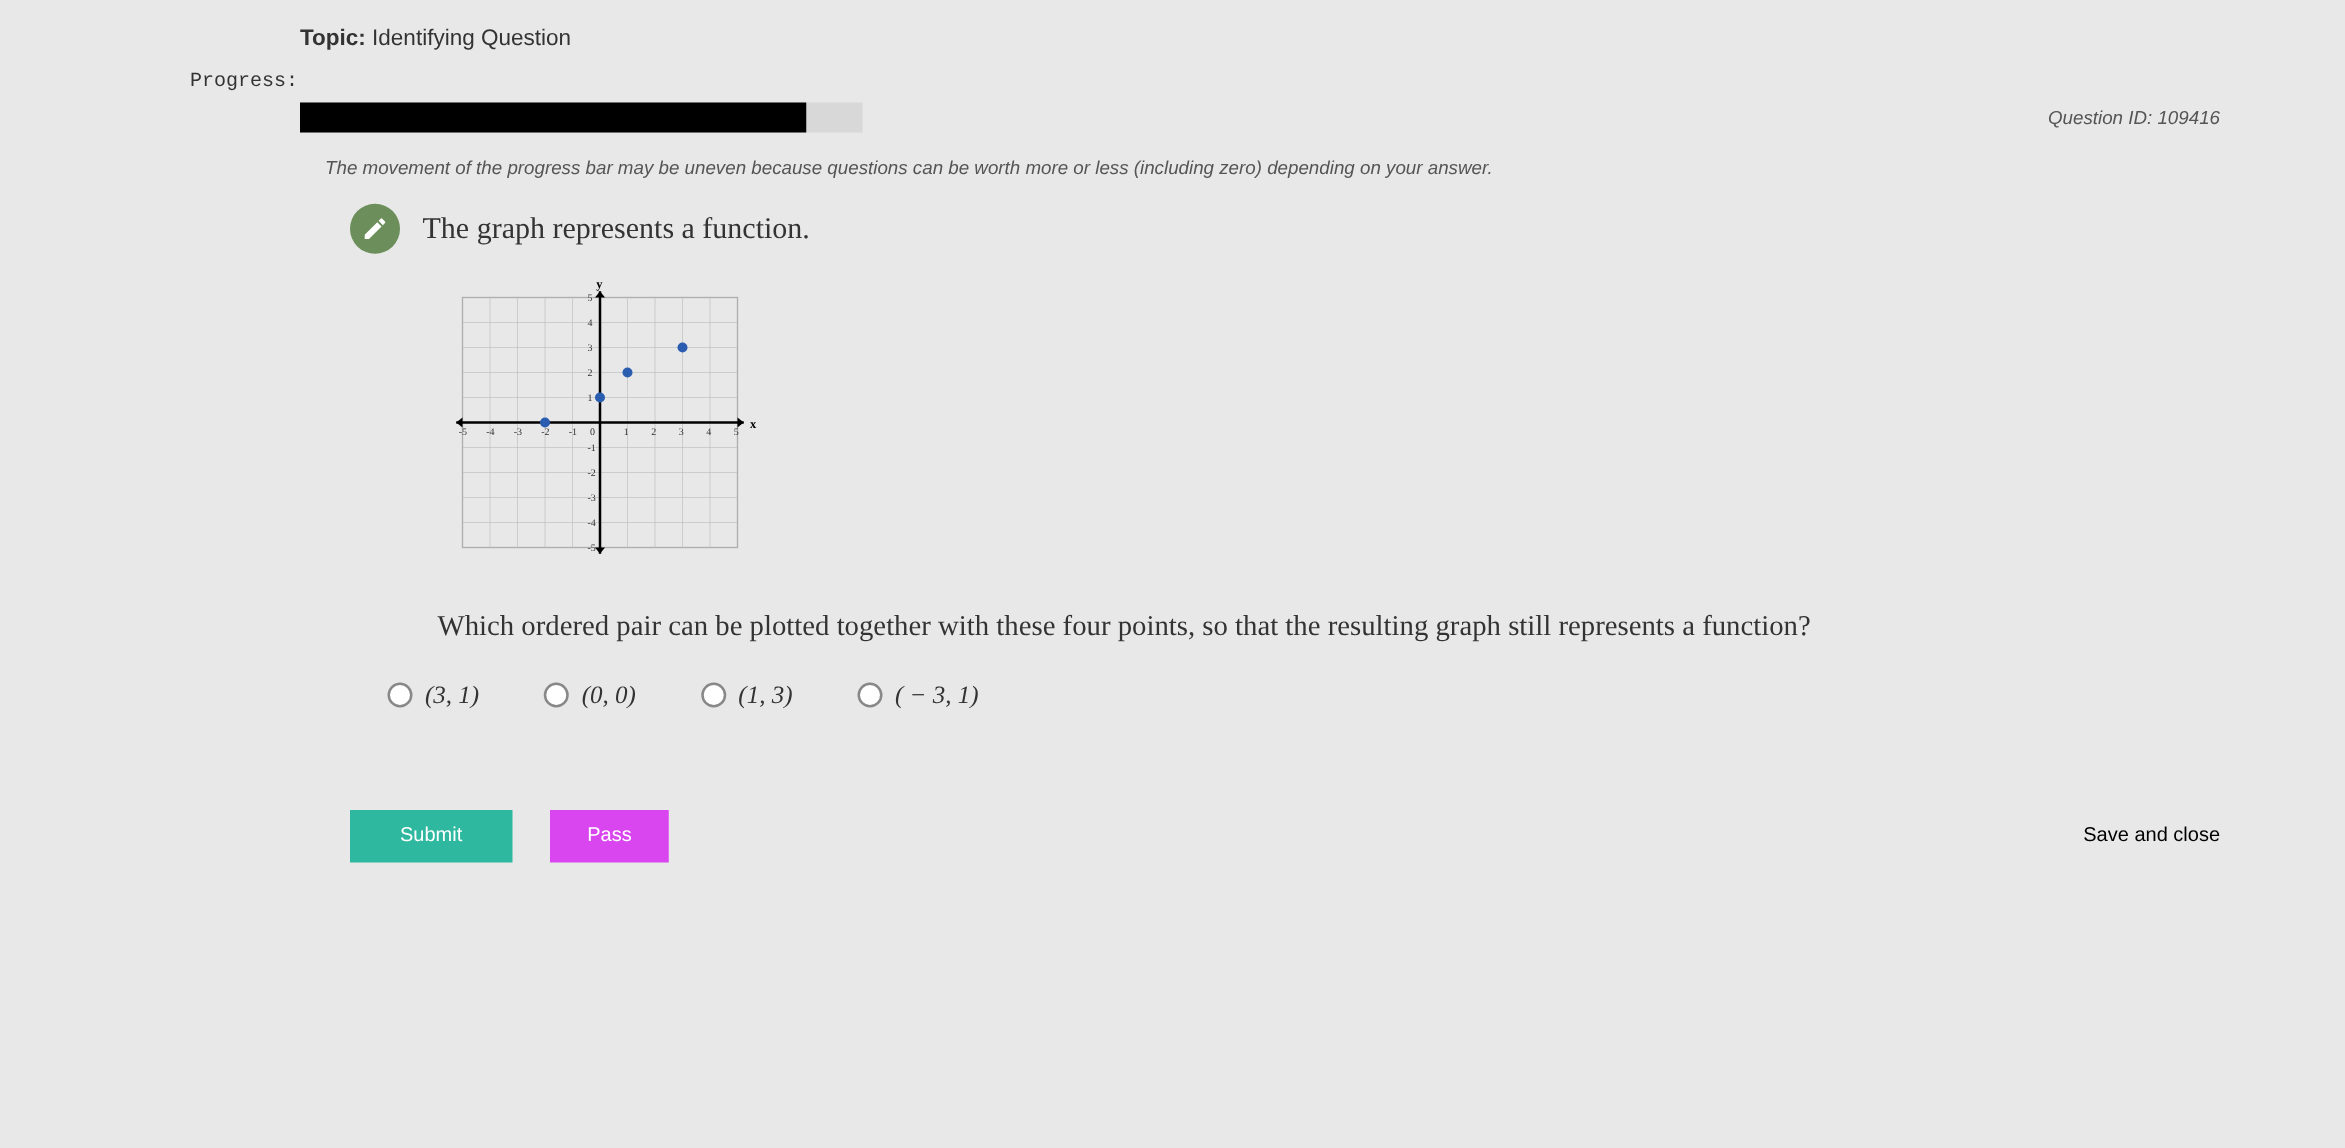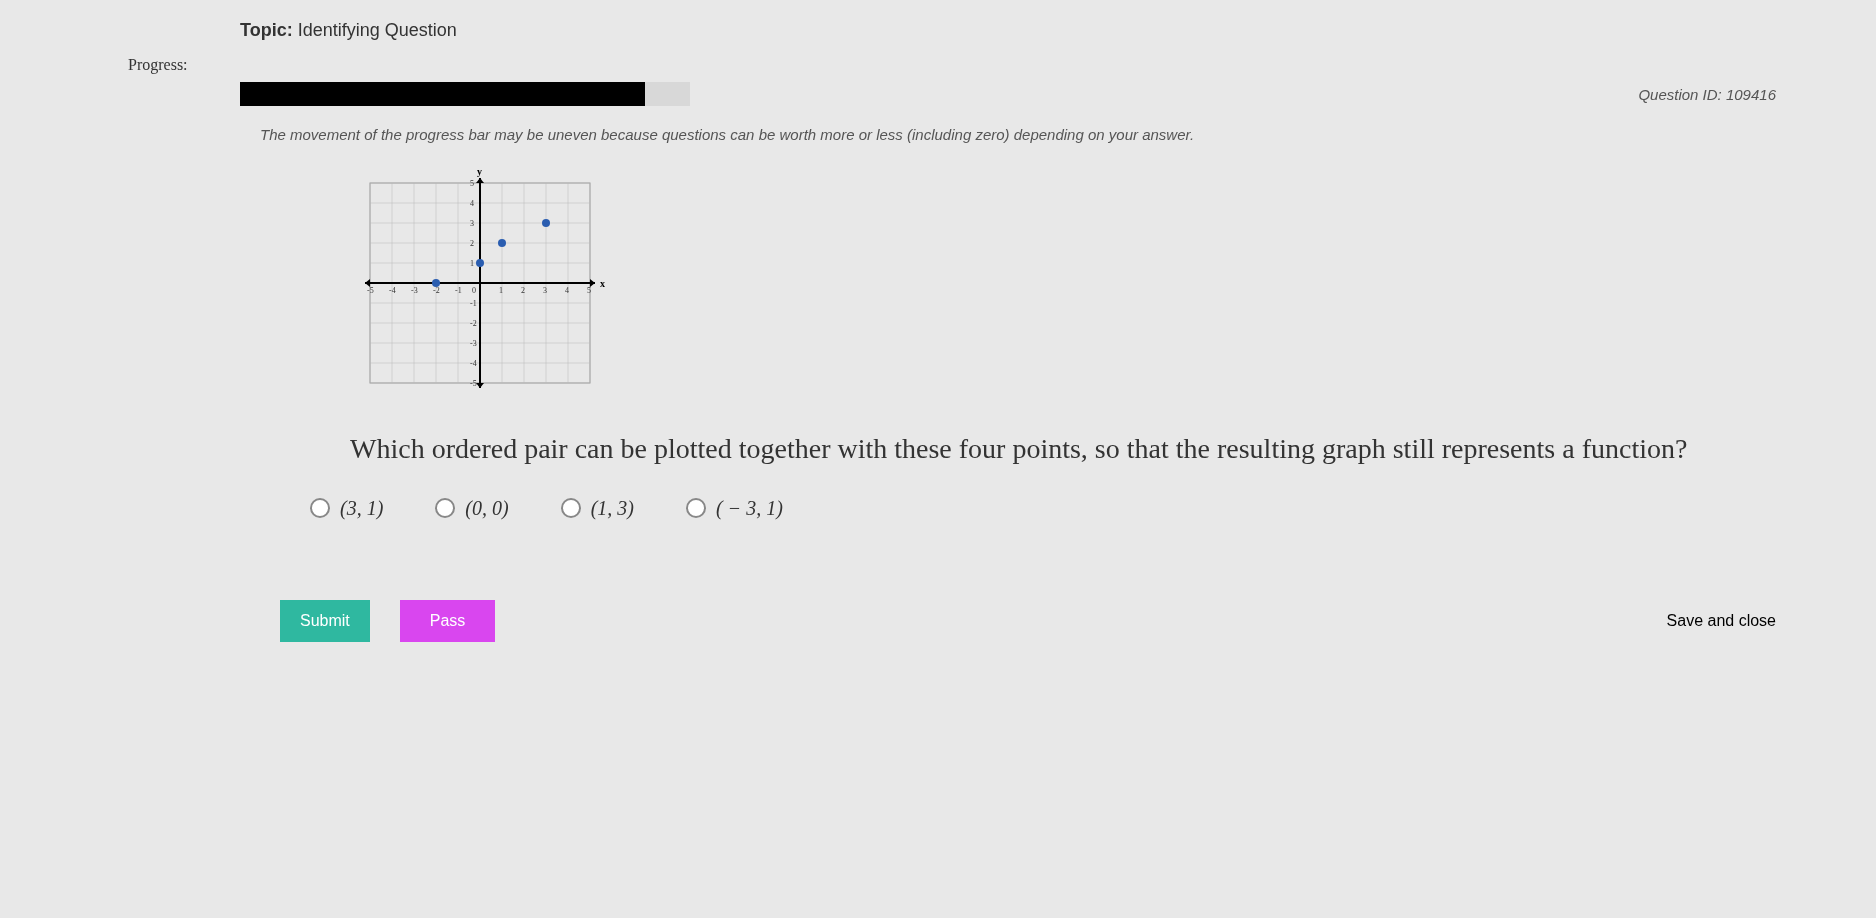--- a/index.html
+++ b/index.html
@@ -10,24 +10,24 @@
       color: #333;
     }
     .topic-row {
       font-family: Arial, sans-serif;
       font-size: 18px;
       margin-bottom: 15px;
       margin-left: 200px;
     }
     .topic-label { font-weight: bold; }
     .progress-row {
-      font-family: Liberation Serif, serif;
+      font-family: Liberation Mono, monospace;
       font-size: 16px;
       margin-bottom: 8px;
-      margin-left: 88px;
+      margin-left: 112px;
     }
     .progress-container {
       display: flex;
       align-items: center;
       justify-content: space-between;
       margin-left: 200px;
       margin-right: 60px;
       gap: 32px;
     }
     .progress-bar-wrap {
@@ -77,21 +77,21 @@
     .pencil-circle svg { width: 22px; height: 22px; fill: #fff; }
     .question-title {
       font-size: 24px;
       font-family: Georgia, serif;
     }
     .graph-area {
       margin-left: 70px;
       margin-bottom: 20px;
     }
     .question-text {
-      font-size: 28px;
+      font-size: 23px;
       font-family: Georgia, serif;
       margin-left: 70px;
       margin-bottom: 25px;
       line-height: 1.6;
     }
     .options-row {
       display: flex;
       gap: 52px;
       margin-left: 30px;
       align-items: flex-end;
@@ -119,21 +119,21 @@
       margin-left: 240px;
       display: flex;
       gap: 30px;
       align-items: center;
     }
     .btn-submit {
       background: #2fb8a0;
       color: #fff;
       font-family: Arial, sans-serif;
       font-size: 16px;
-      padding: 12px 20px;
+      padding: 12px 40px;
       border: none;
       cursor: pointer;
     }
     .btn-pass {
       background: #d946ef;
       color: #fff;
       font-family: Arial, sans-serif;
       font-size: 16px;
       padding: 12px 30px;
       border: none;
@@ -164,20 +164,28 @@
   </div>
   <div class="question-id">
     <span>Question ID:</span>
     <span>109416</span>
   </div>
 </div>
 
 <div class="progress-note">The movement of the progress bar may be uneven because questions can be worth more or less (including zero) depending on your answer.</div>
 
 <div class="question-block">
+  <div class="question-header">
+    <div class="pencil-circle">
+      <svg viewBox="0 0 24 24">
+          <path d="M3 17.25V21h3.75l11-11-3.75-3.75-11 11zM20.7 7.04a1 1 0 0 0 0-1.41l-2.34-2.34a1 1 0 0 0-1.41 0l-1.83 1.83 3.75 3.75 1.83-1.83z"></path>
+        </svg>
+    </div>
+    <div class="question-title">The graph represents a function.</div>
+  </div>
 
   <div class="graph-area">
     <svg id="graph-svg" width="260" height="240" viewBox="0 0 260 240">
 
     <rect x="20" y="20" width="220" height="200" fill="none" stroke="#999" stroke-width="1"></rect>
         <line x1="20" y1="20" x2="20" y2="220" stroke="#bbb" stroke-width="0.5"></line>
         <line x1="42" y1="20" x2="42" y2="220" stroke="#bbb" stroke-width="0.5"></line>
         <line x1="64" y1="20" x2="64" y2="220" stroke="#bbb" stroke-width="0.5"></line>
         <line x1="86" y1="20" x2="86" y2="220" stroke="#bbb" stroke-width="0.5"></line>
         <line x1="108" y1="20" x2="108" y2="220" stroke="#bbb" stroke-width="0.5"></line>

